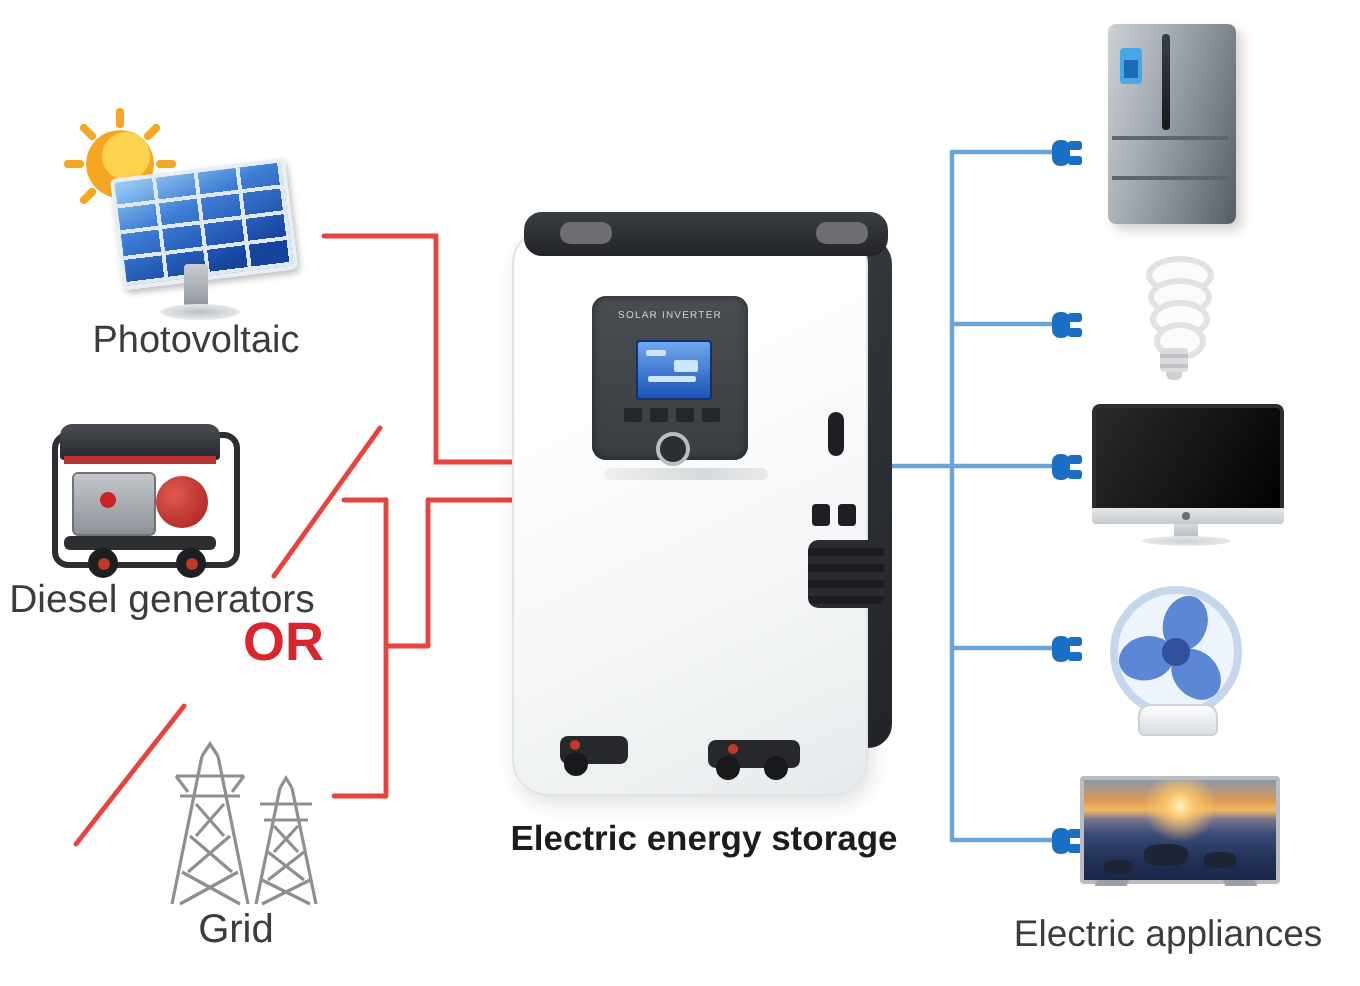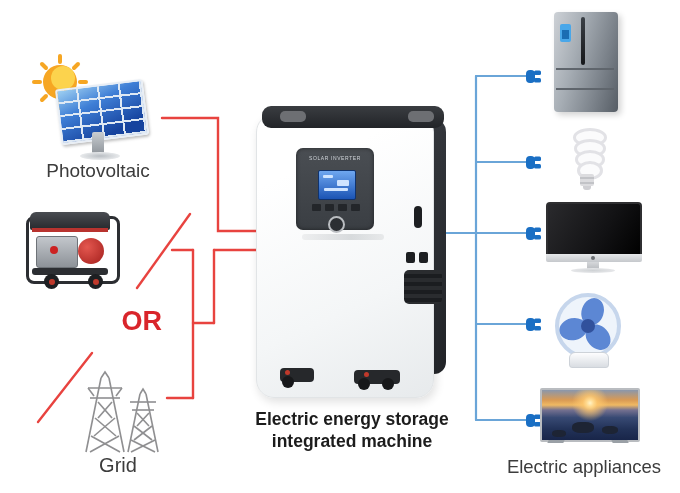--- a/index.html
+++ b/index.html
@@ -208,20 +208,21 @@
     <div class="gen-rail"></div>
     <div class="wheel" style="left:18px;top:62px;">
         <i></i>
       </div>
     <div class="wheel" style="left:62px;top:62px;">
         <i></i>
       </div>
   </div>
 
   <div class="label" style="left:20px;top:160px;width:156px;">Photovoltaic</div>
+  <div class="label" style="left:0px;top:289px;width:162px;font-size:19.5px;">Diesel generators</div>
   <div class="or-label" style="left:60px;top:306px;width:102px;text-align:right;">OR</div>
   <div class="label" style="left:76px;top:454px;width:84px;font-size:20px;">Grid</div>
 
   <div class="abs machine">
     <div class="m-side"></div>
     <div class="m-body"></div>
     <div class="m-handle">
       <div class="m-hole" style="left:18px;"></div>
       <div class="m-hole" style="left:146px;"></div>
     </div>
@@ -251,21 +252,20 @@
       </div>
     <div class="m-caster" style="left:98px;top:264px;width:46px;">
         <i style="left:4px;"></i>
         <i style="left:28px;"></i>
         <em style="left:10px;"></em>
       </div>
   </div>
 
   <div class="caption" style="left:240px;top:408px;width:224px;">
     <div>Electric energy storage</div>
-    <div>integrated machine</div>
   </div>
 
   <div class="abs fridge">
     <div class="fr-handle"></div>
     <div class="fr-disp">
         <i></i>
       </div>
     <div class="fr-line" style="top:56px;"></div>
     <div class="fr-line" style="top:76px;"></div>
   </div>

